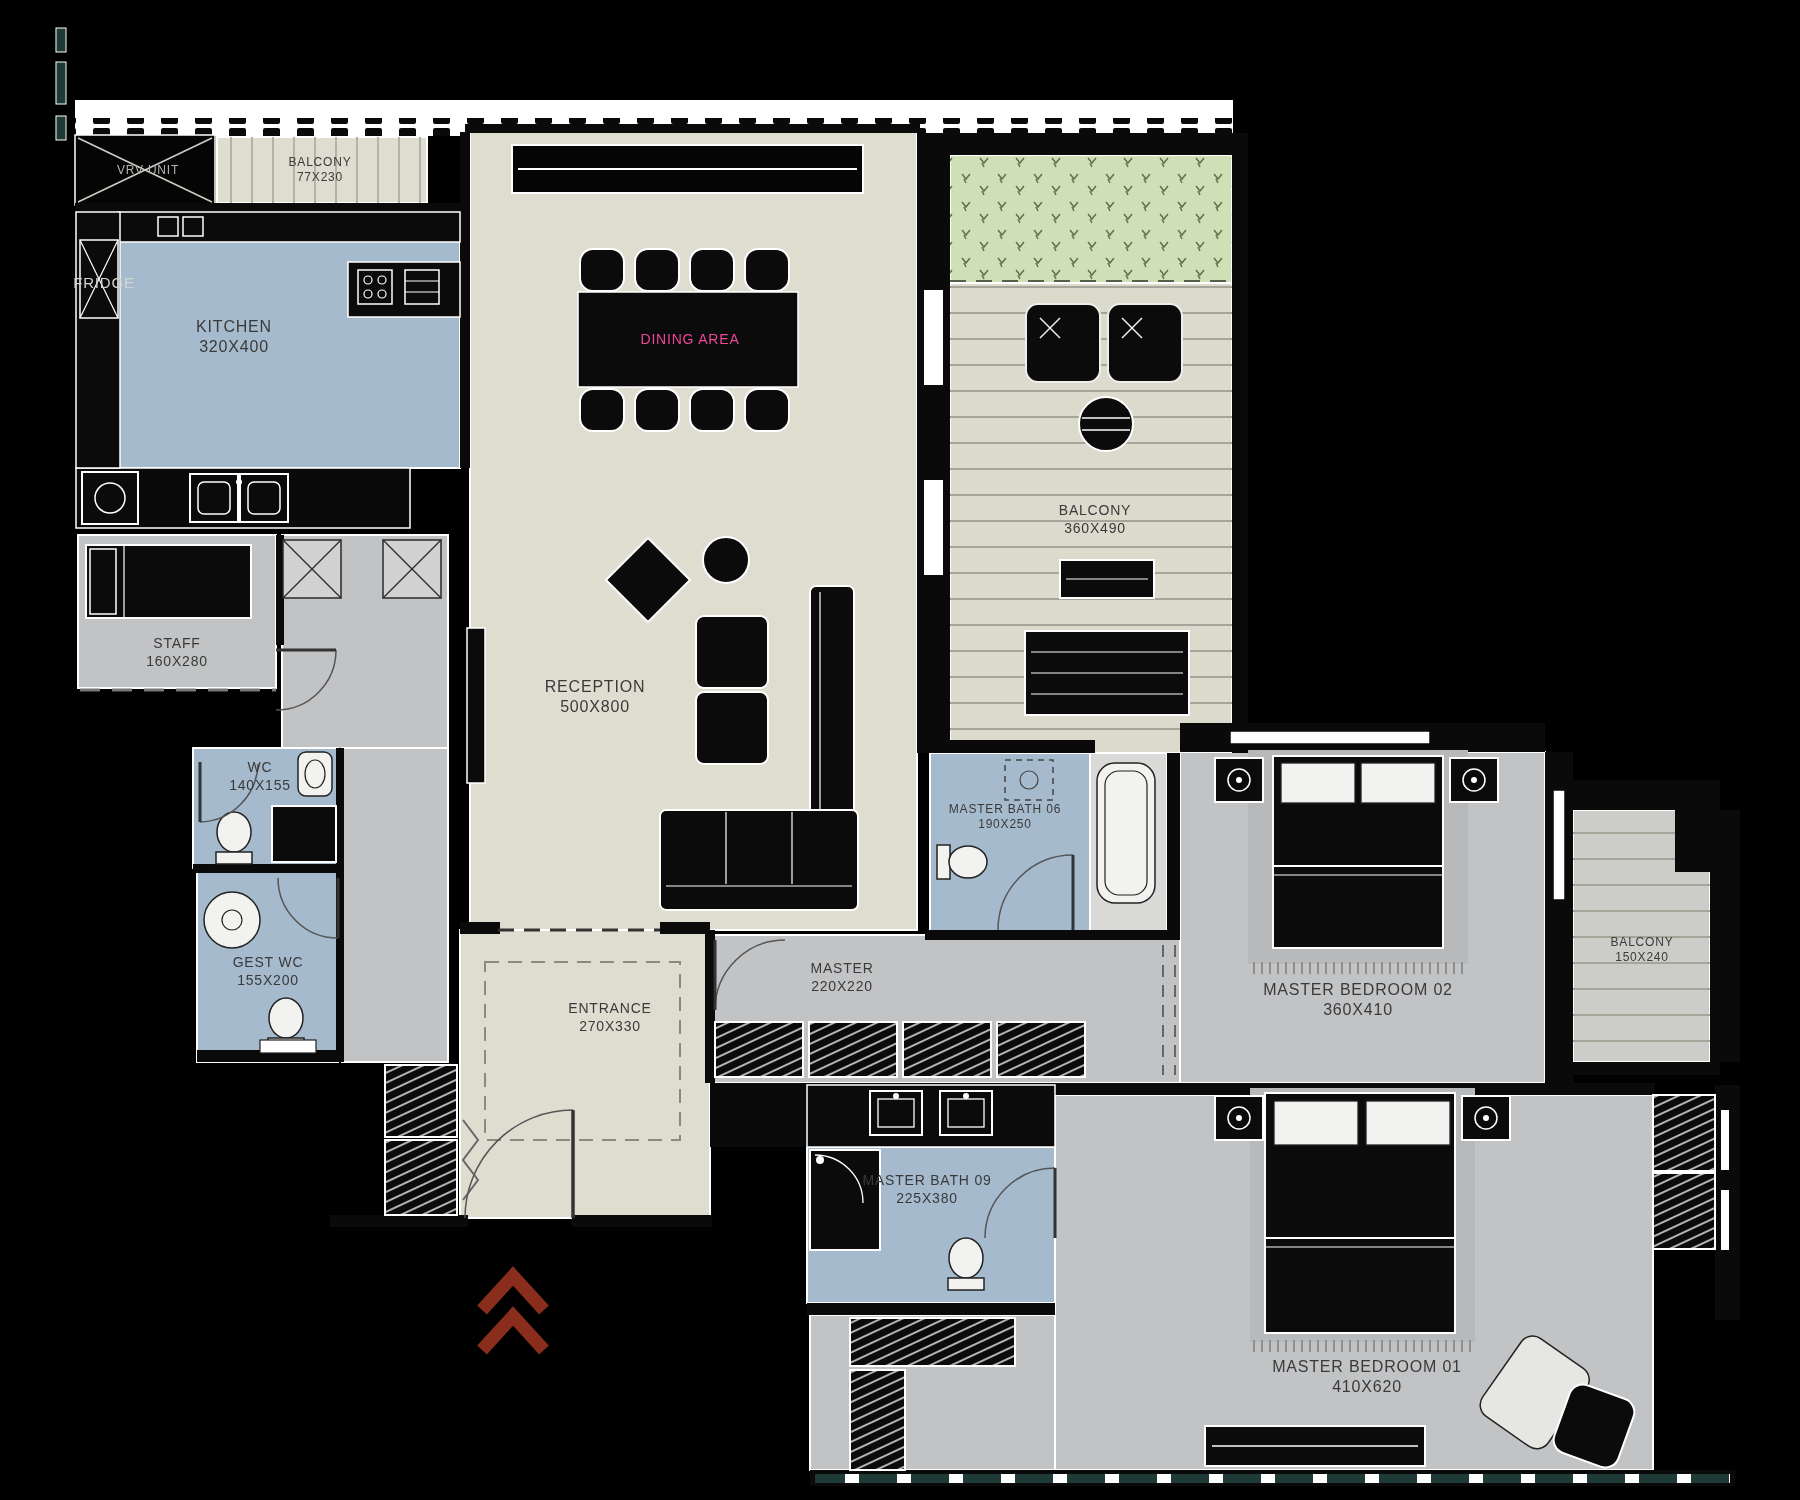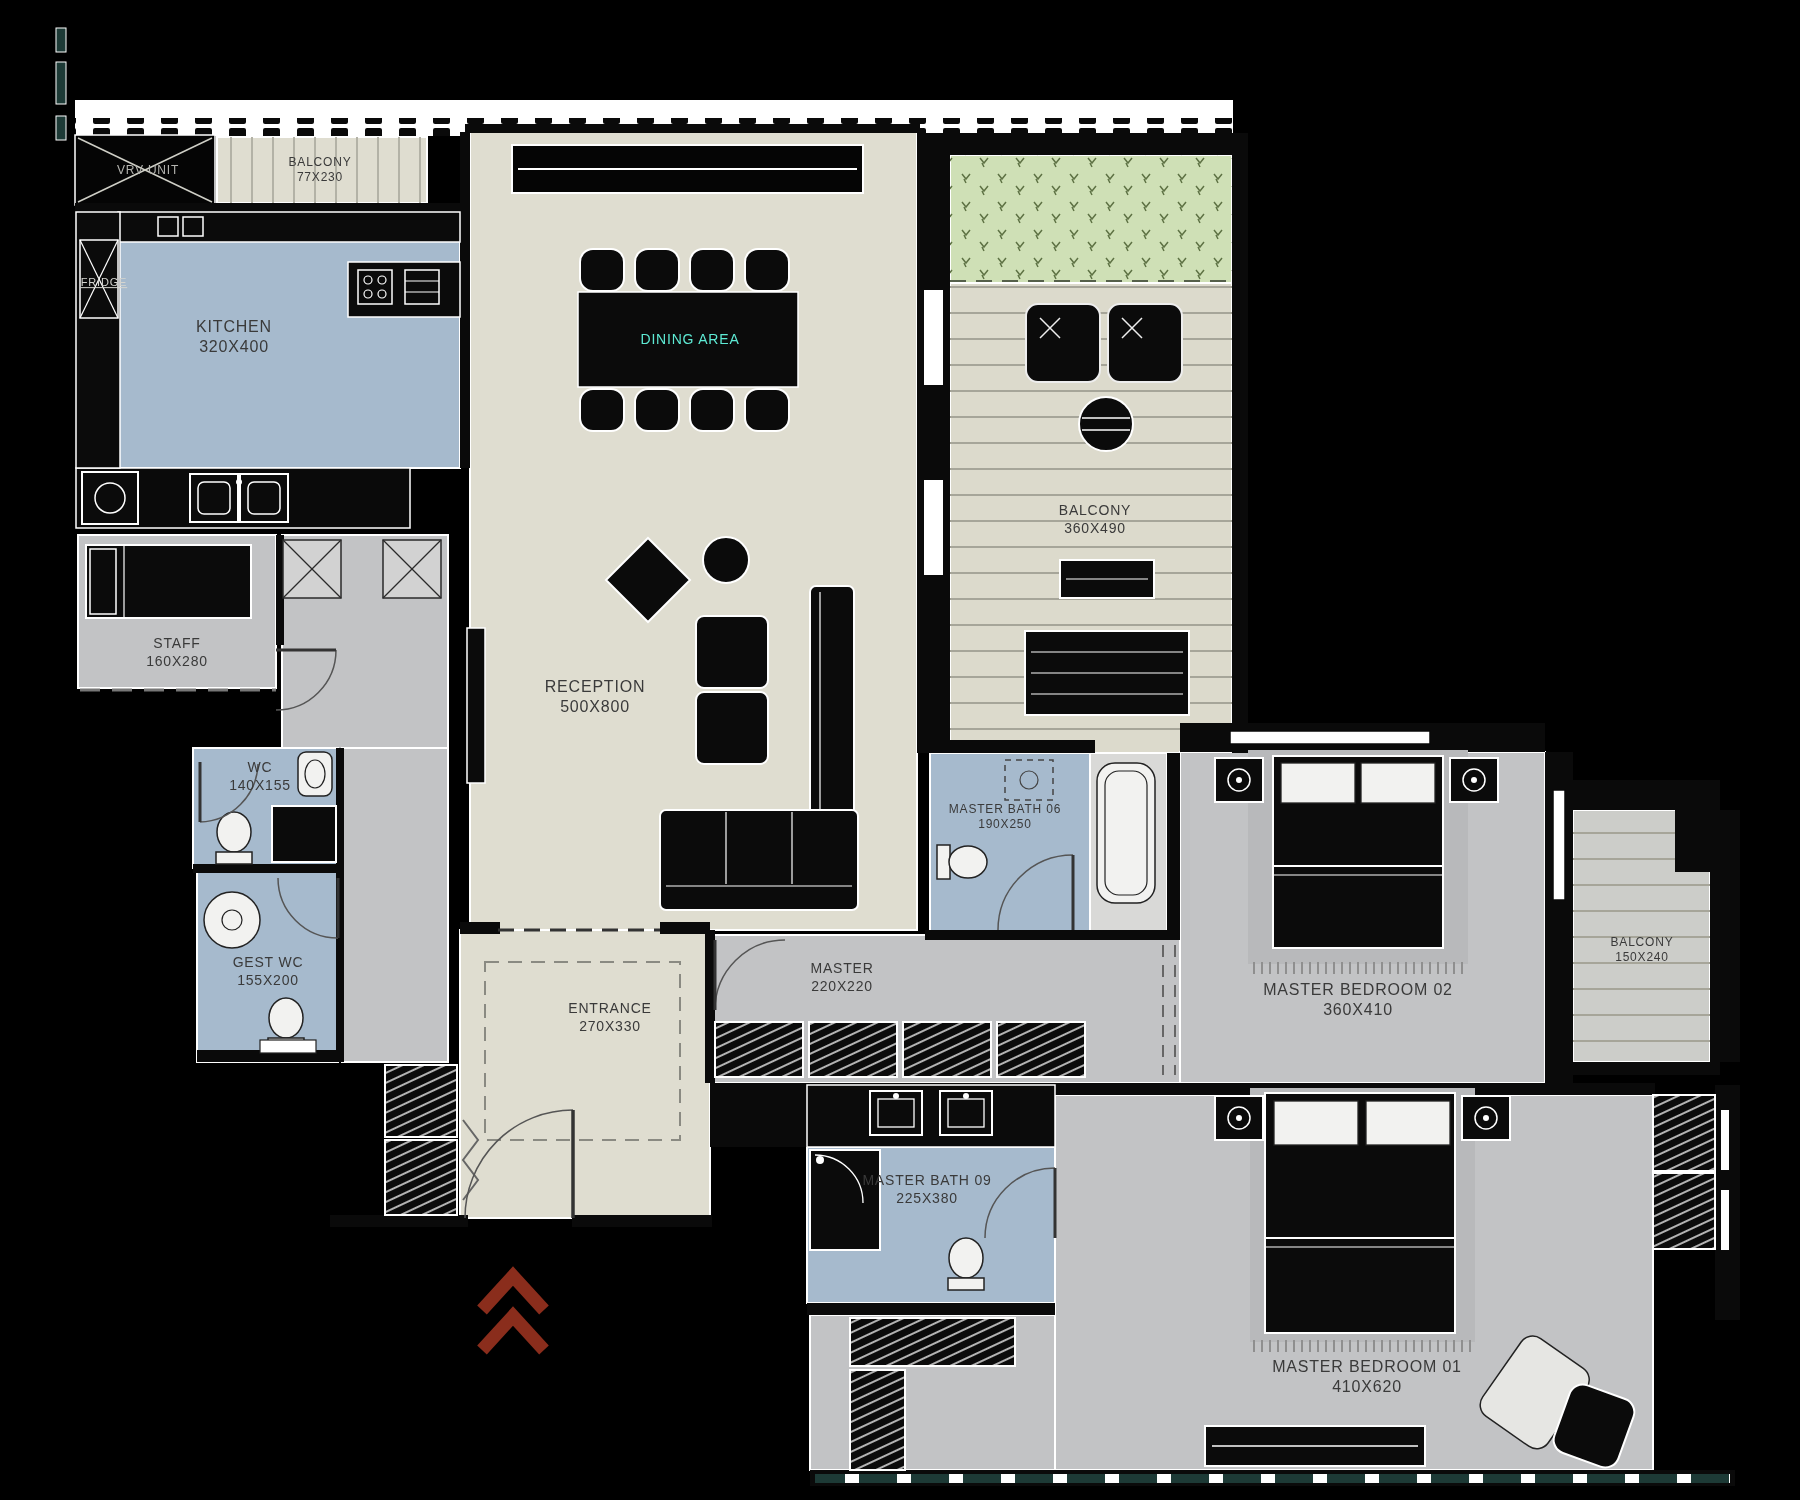--- a/index.html
+++ b/index.html
@@ -5,22 +5,22 @@
   html,body{margin:0;padding:0;background:#000;}
   #stage{position:relative;width:1800px;height:1500px;background:#000;overflow:hidden;
          font-family:"Liberation Sans",sans-serif;margin-left:20px;}
   #plan-svg{position:absolute;left:0;top:0;}
   .lbl{position:absolute;transform:translate(-50%,-50%);text-align:center;
        color:var(--label,#3a3a3a);letter-spacing:.8px;line-height:1.25;white-space:nowrap;
        font-family:"Liberation Sans",sans-serif;}
   .lbl-lg{font-size:16px;}
   .lbl-md{font-size:14px;}
   .lbl-sm{font-size:12px;}
-  .lbl-xs{font-size:11px;text-decoration:underline;}
-  .lbl-light{color:#5eead4;}
+  .lbl-xs{font-size:15px;}
+  .lbl-light{color:#ec4899;}
   .lbl-dim{display:block;}
 </style>
 </head>
 <body>
 
 <div id="stage" style="--beige: #dfddd0; --gray: #c2c3c5; --blue: #a6bacd; --green: #cfe0b6; --deck: #dcdacc; --deck2: #cccdc9; --wall: #0a0a0a; --white: #ffffff; --label: #3a3a3a; --red: #8a2d1c; --teal: #1d3a36; --shaft: #d2d2d2; --rug: #b8b9bb; --fixture: #f2f2f0;">
 
 <svg id="plan-svg" width="1800" height="1500" viewBox="0 0 1800 1500">
   <defs>
     <pattern id="pDeck" width="10" height="26" patternUnits="userSpaceOnUse">

